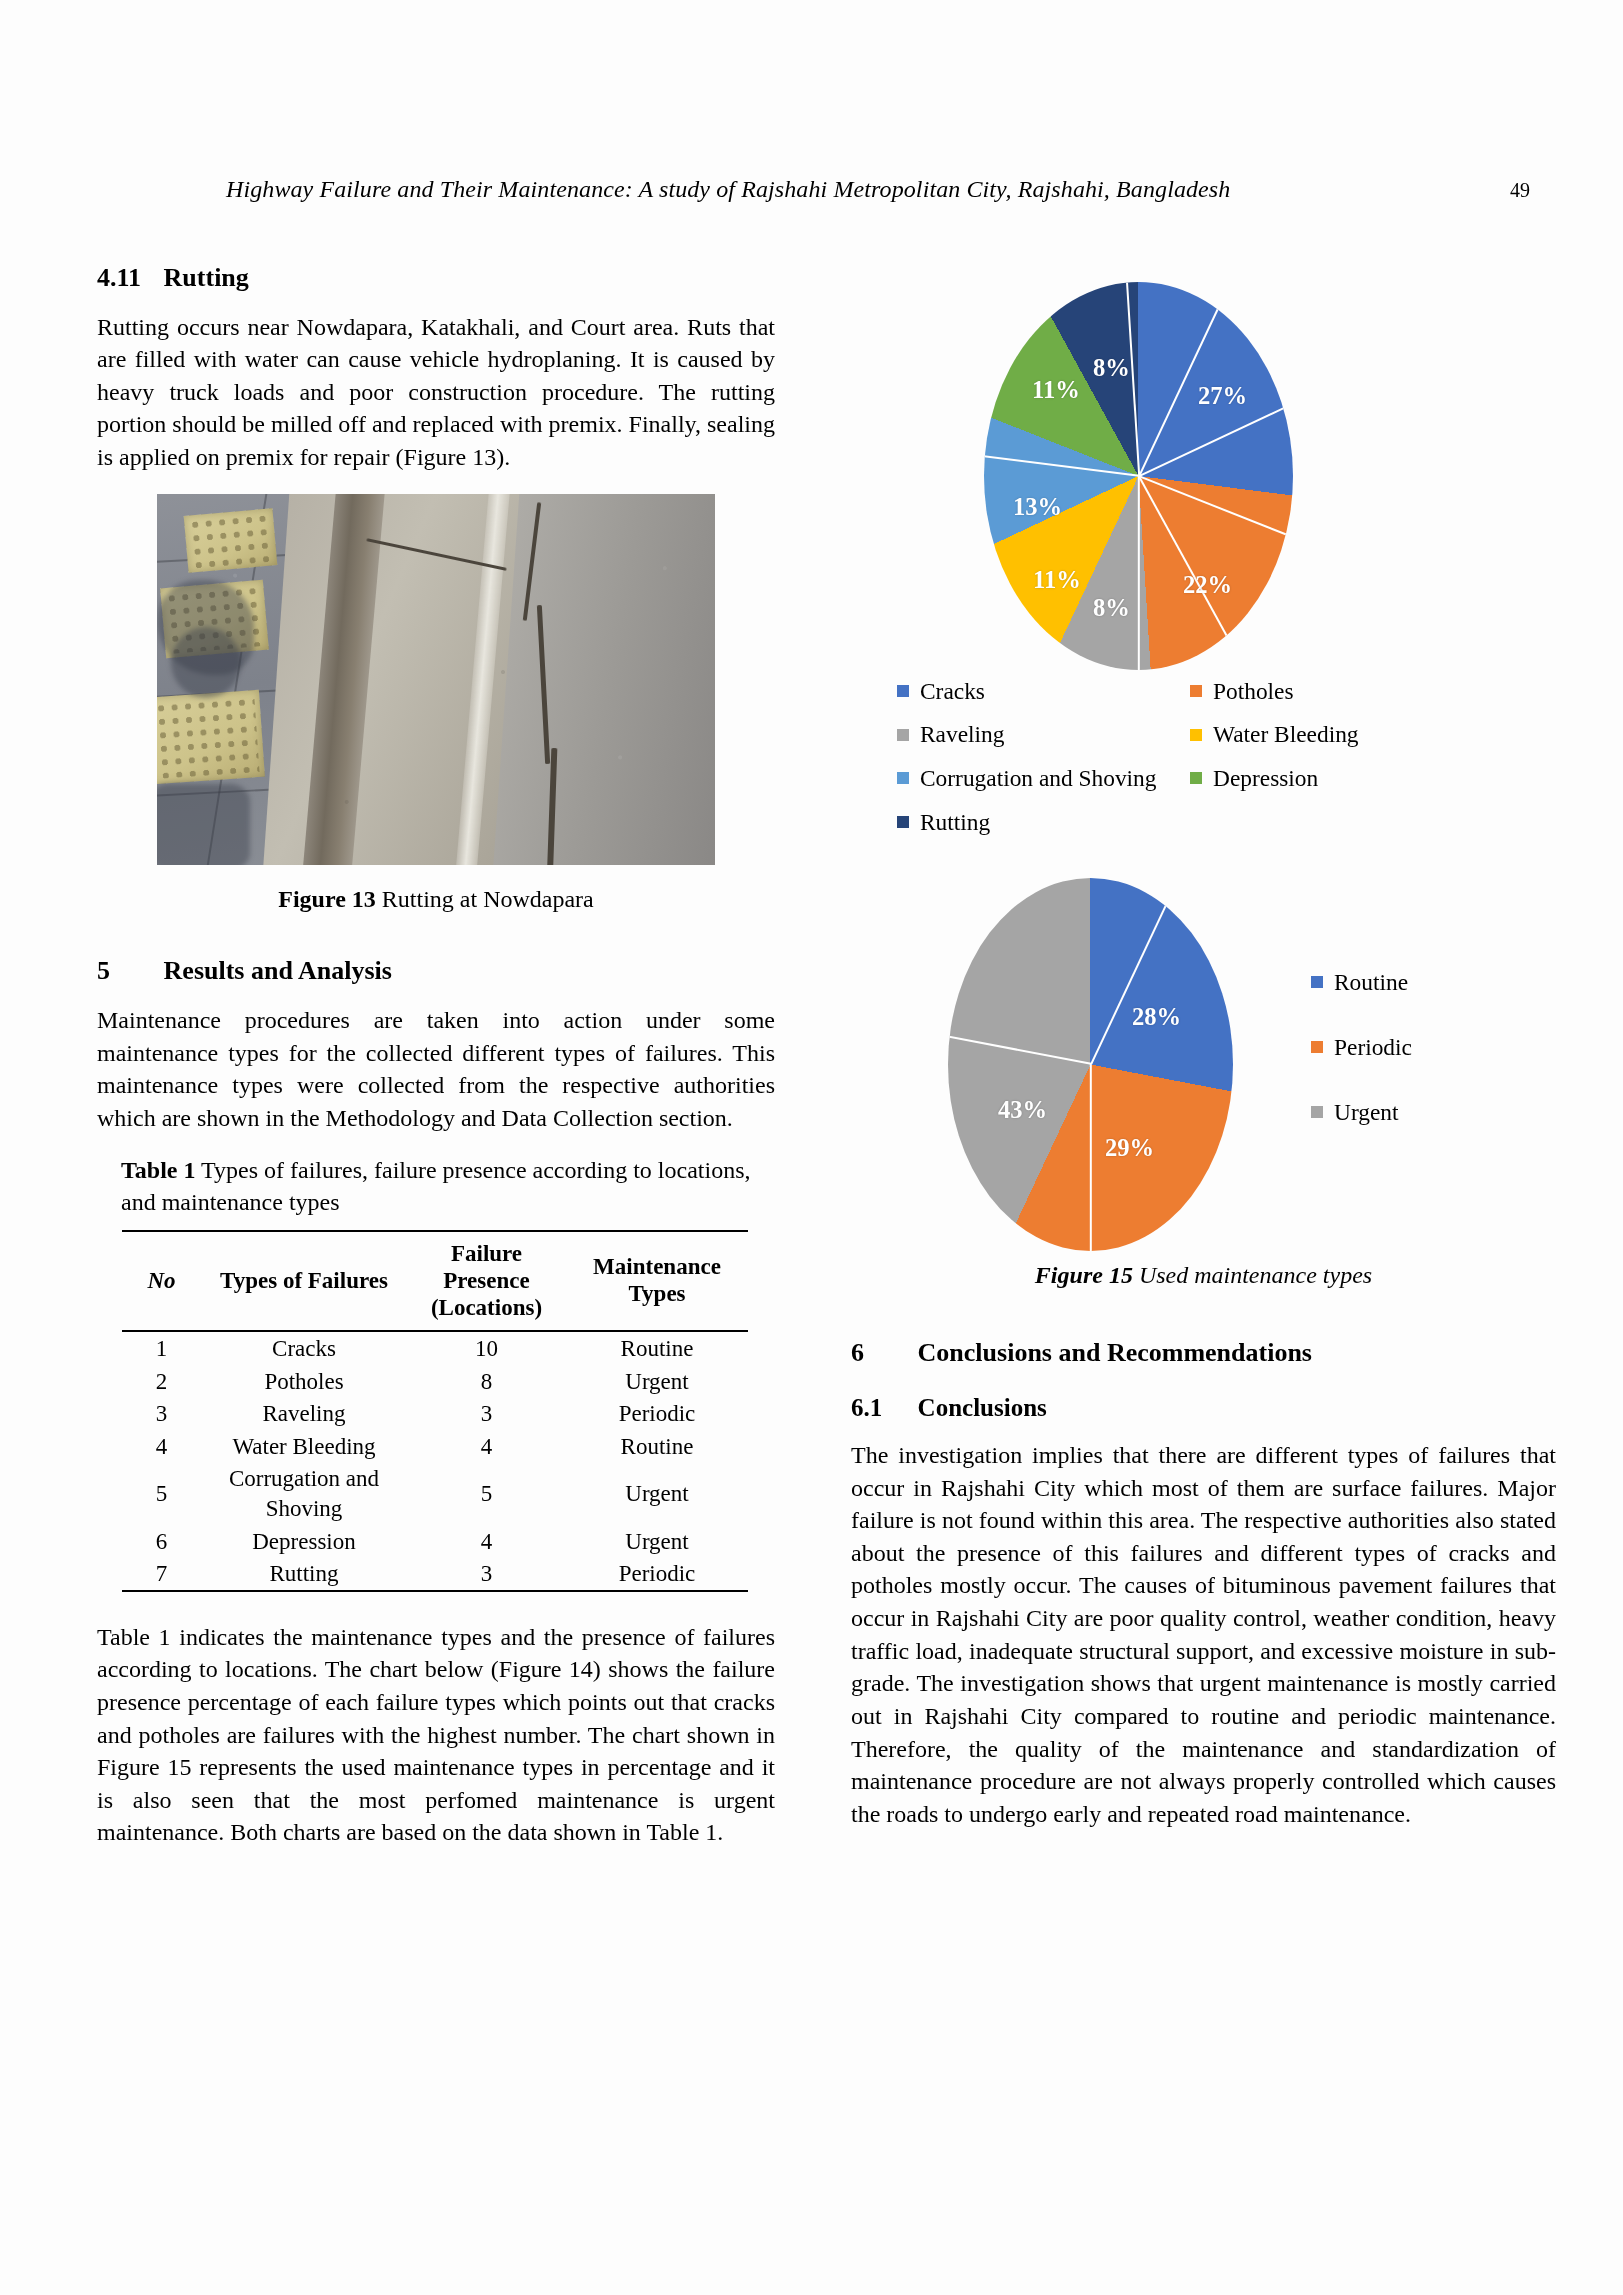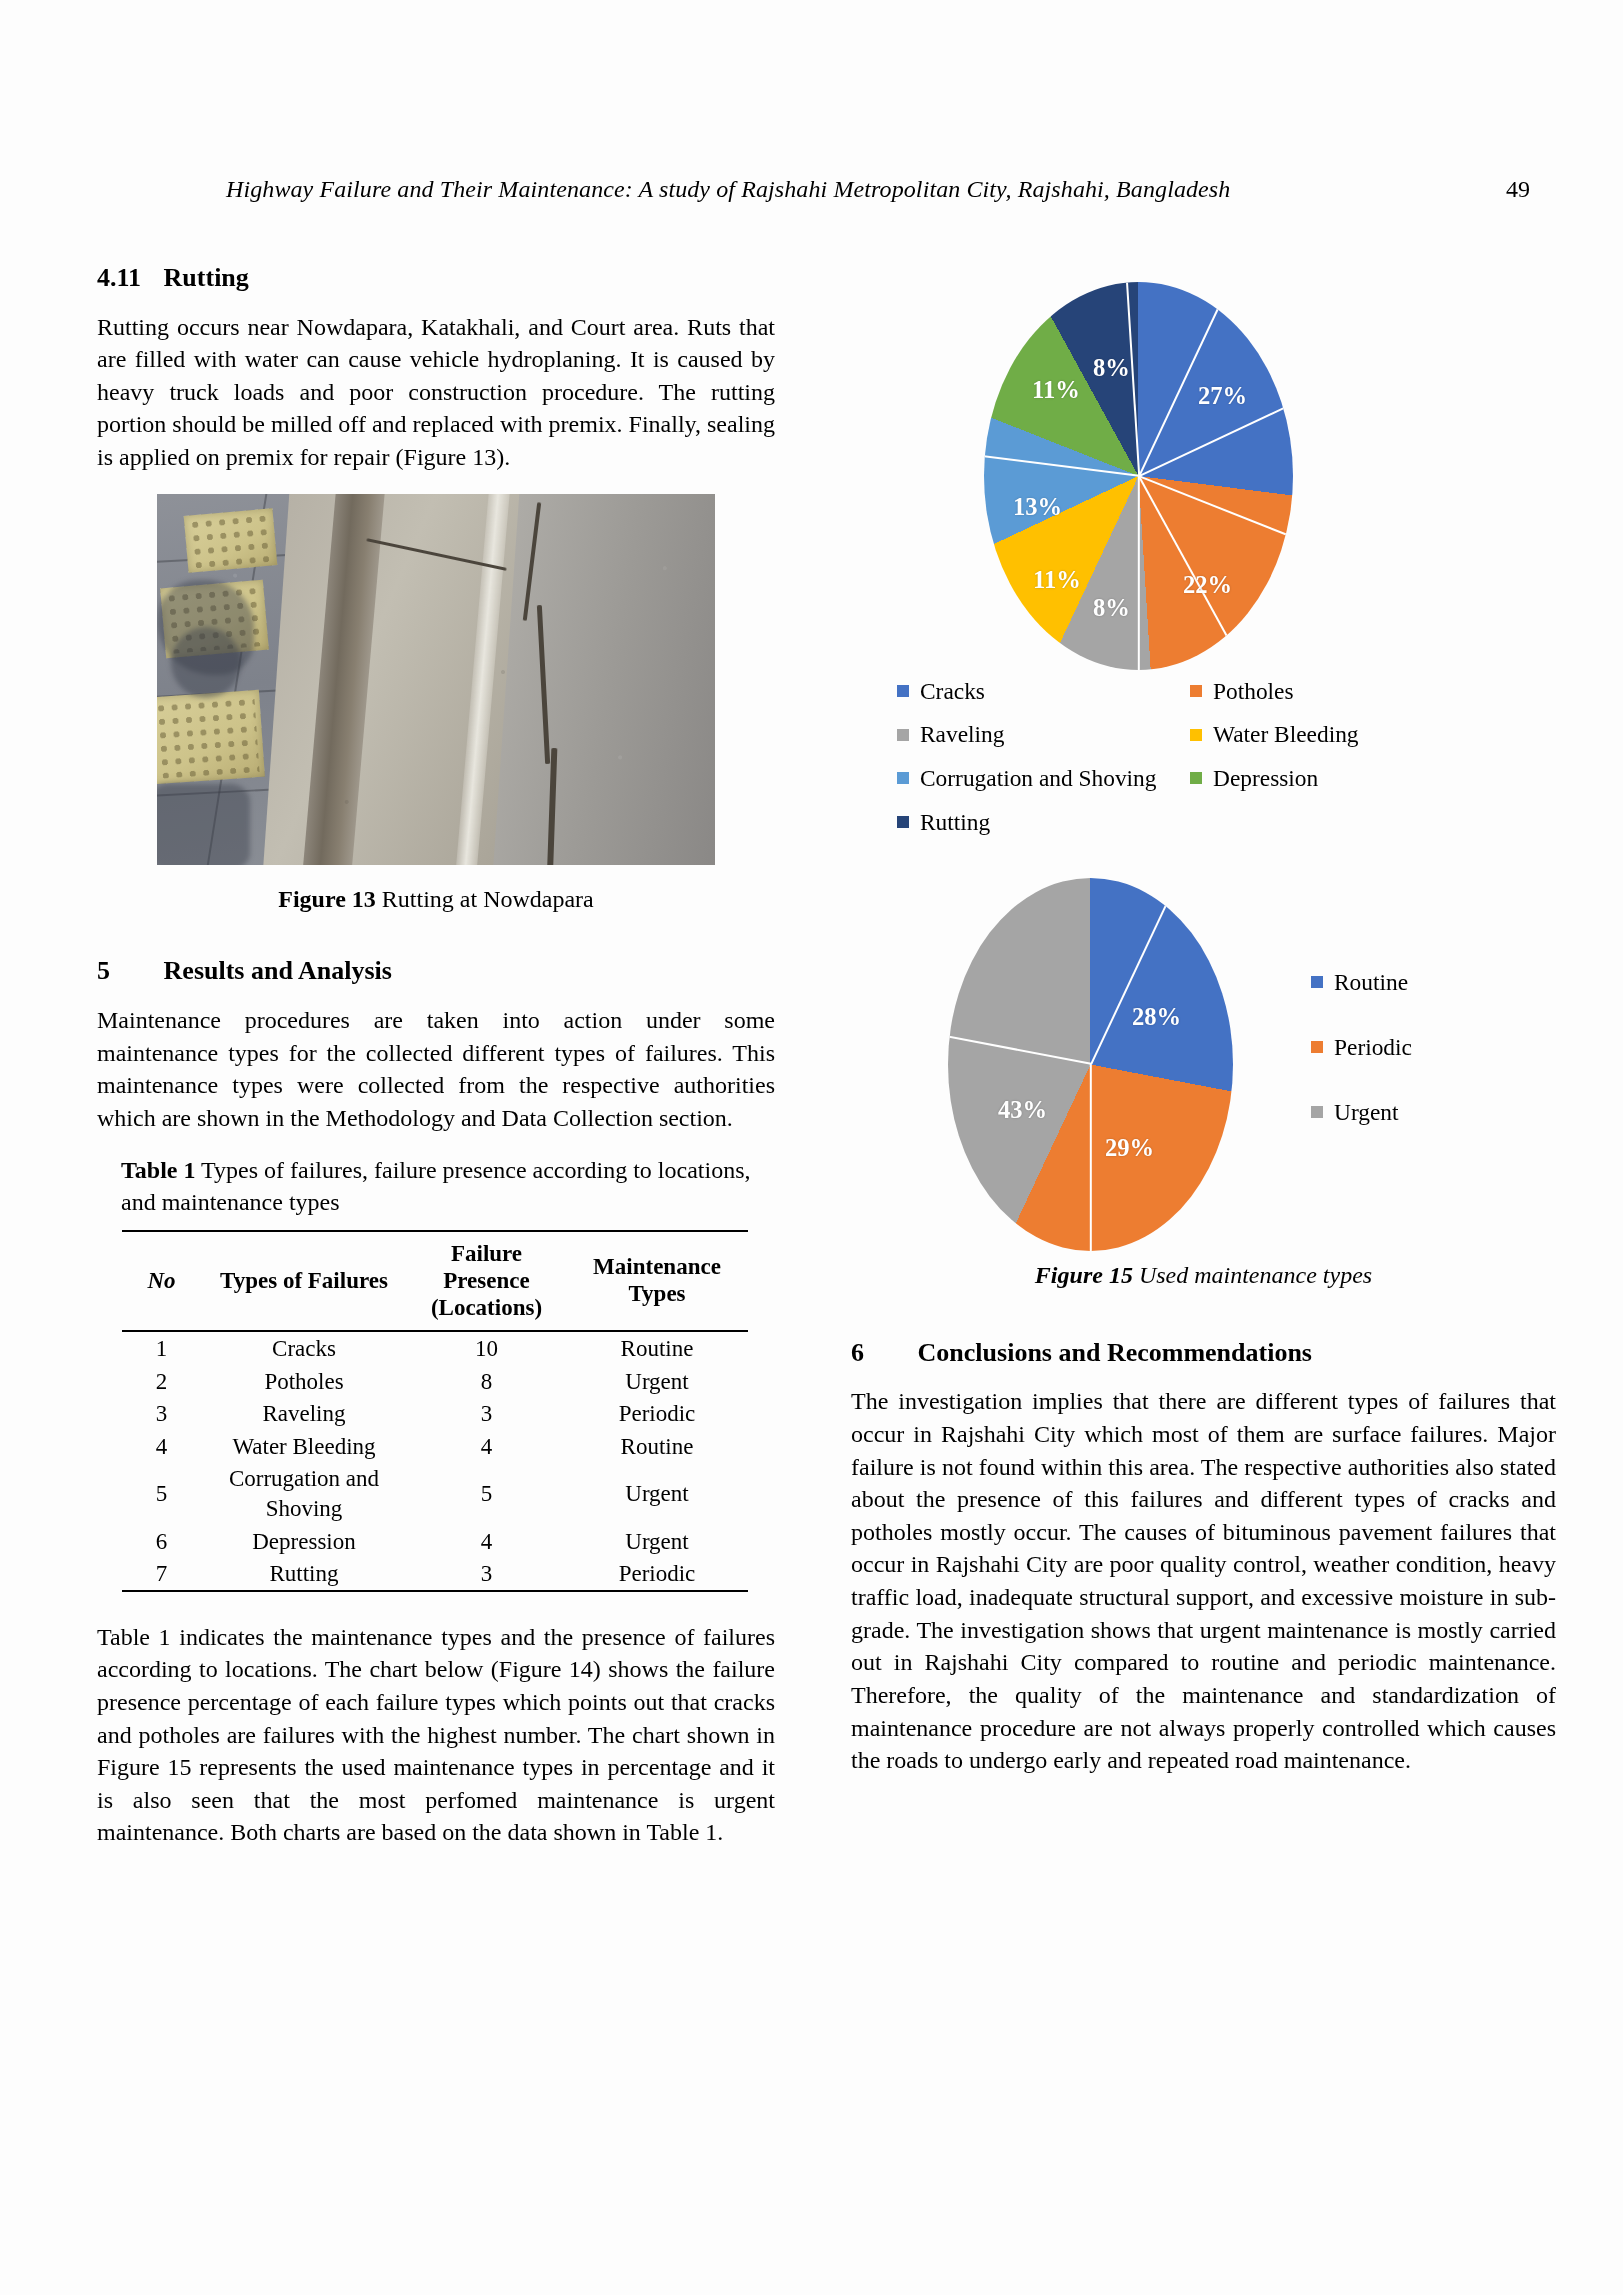--- a/index.html
+++ b/index.html
@@ -33,21 +33,21 @@
     align-items: baseline;
     justify-content: space-between;
   }
   .runhead-title {
     font-style: italic;
     font-size: 24px;
     letter-spacing: 0.1px;
     padding-left: 131px;
   }
   .runhead-page {
-    font-size: 24px;
+    font-size: 20px;
   }
 
   
   .col-left {
     position: absolute;
     left: 97px;
     top: 262px;
     width: 678px;
   }
   .col-right {
@@ -517,17 +517,21 @@
         <b>Figure 15</b>
         <span>Used maintenance types</span>
       </div>
     </div>
 
     <h2 class="sec" style="margin-top:46px;">
       <span class="num">6</span>
       <span>Conclusions and Recommendations</span>
     </h2>
 
+    <h3 class="subsec" style="margin-top:25px;">
+      <span class="num">6.1</span>
+      <span>Conclusions</span>
+    </h3>
 
     <p class="body">The investigation implies that there are different types of failures that occur in Rajshahi City which most of them are surface failures. Major failure is not found within this area. The respective authorities also stated about the presence of this failures and different types of cracks and potholes mostly occur. The causes of bituminous pavement failures that occur in Rajshahi City are poor quality control, weather condition, heavy traffic load, inadequate structural support, and excessive moisture in sub-grade. The investigation shows that urgent maintenance is mostly carried out in Rajshahi City compared to routine and periodic maintenance. Therefore, the quality of the maintenance and standardization of maintenance procedure are not always properly controlled which causes the roads to undergo early and repeated road maintenance.</p>
   </div>
 </div>
 
 
 </body></html>

